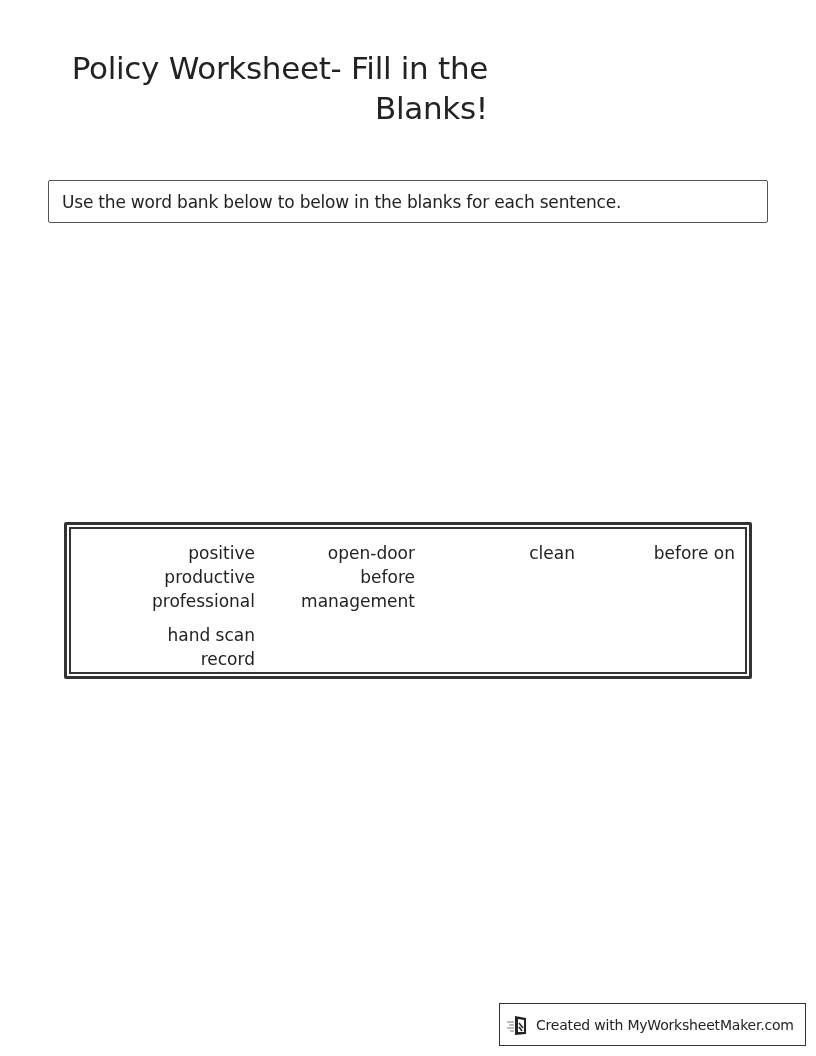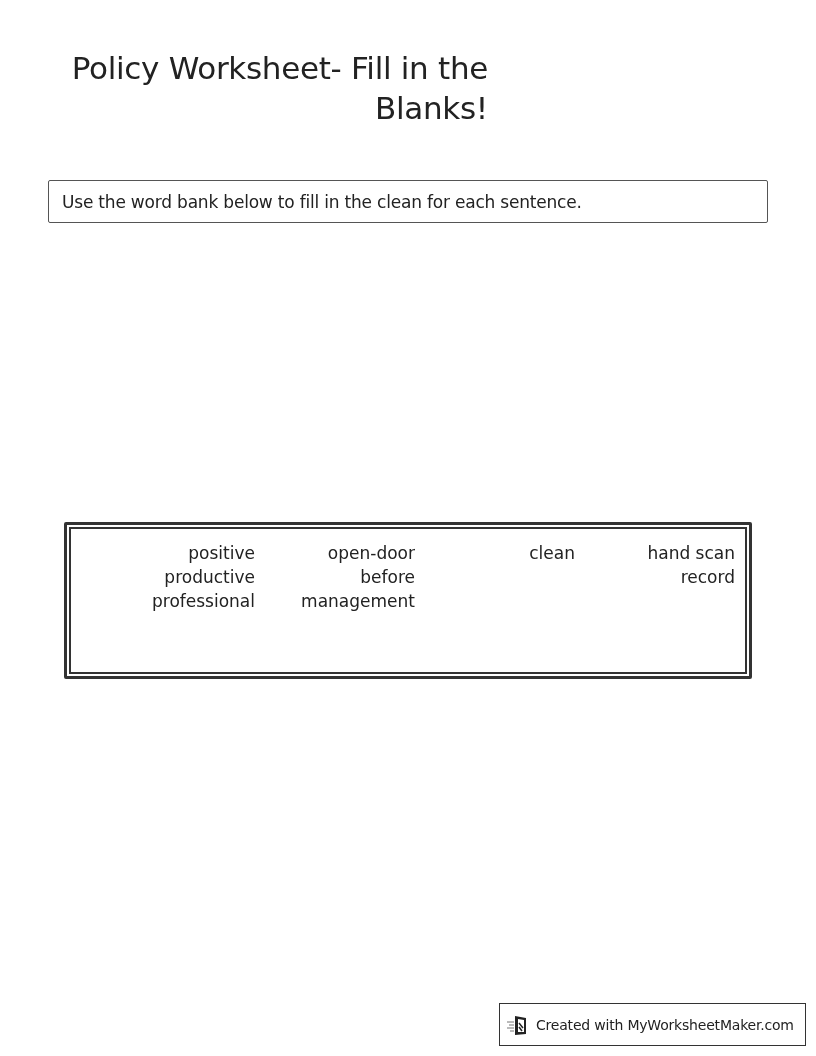--- a/index.html
+++ b/index.html
@@ -98,33 +98,34 @@
       white-space: nowrap;
       letter-spacing: -0.2px;
     }
   </style>
 </head>
 <body>
 
 <h1 class="page-title">Policy Worksheet- Fill in the Blanks!</h1>
 
 <div class="instructions-box">
-  <span class="instructions-text">Use the word bank below to fill in the clean for each sentence.</span>
+  <span class="instructions-text">Use the word bank below to below in the blanks for each sentence.</span>
 </div>
 
 <div class="word-bank">
   <div class="word-bank-inner">
     <div class="word-grid">
       <div class="word-cell">positive
 productive
 professional</div>
       <div class="word-cell">open-door
 before
 management</div>
       <div class="word-cell">clean</div>
+      <div class="word-cell">before on</div>
       <div class="word-cell">hand scan
 record</div>
       <div class="word-cell"></div>
     </div>
   </div>
 </div>
 
 <div class="footer-badge">
   <span class="footer-icon">
     <svg width="24" height="22" viewBox="0 0 24 22" xmlns="http://www.w3.org/2000/svg">

